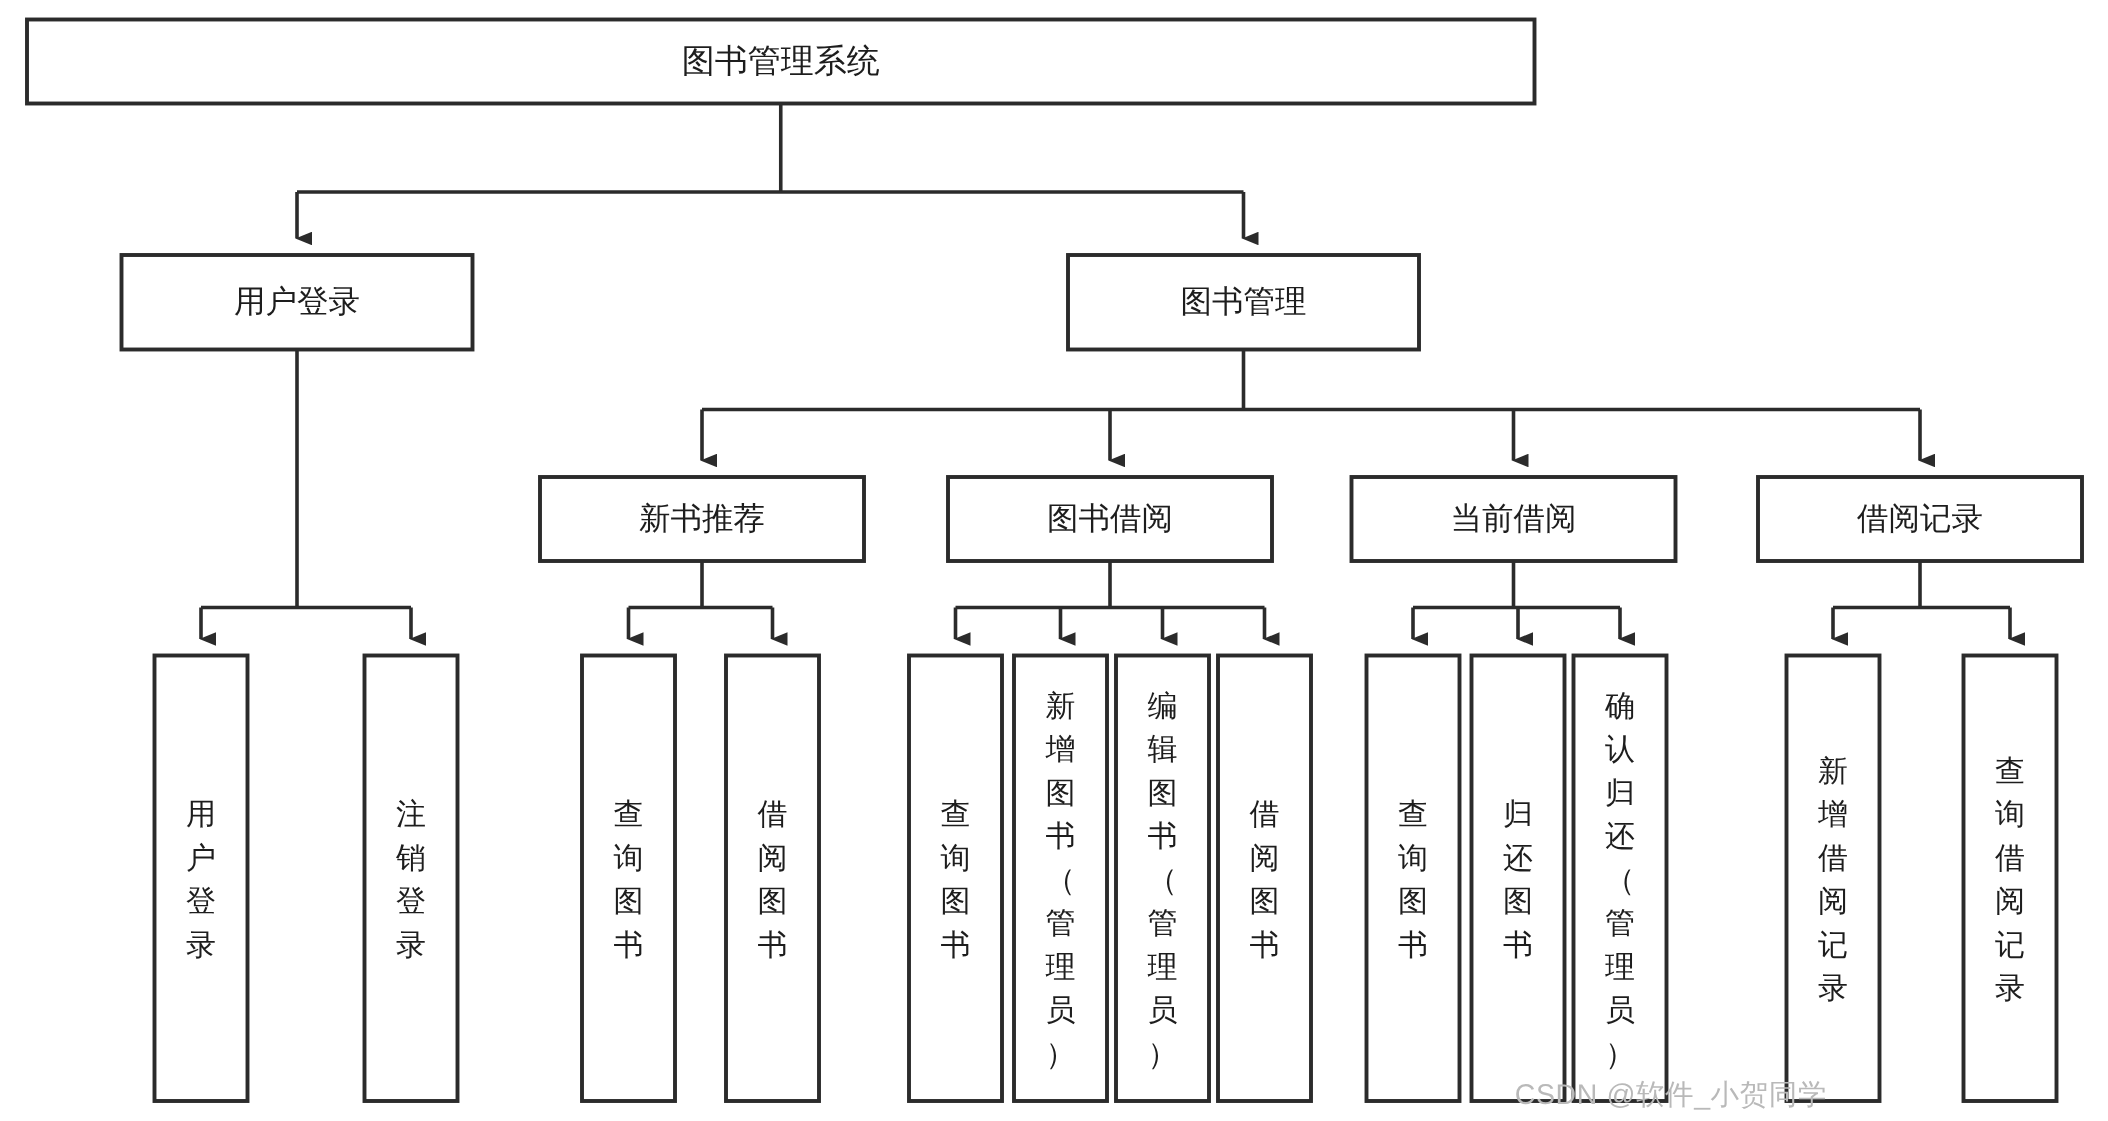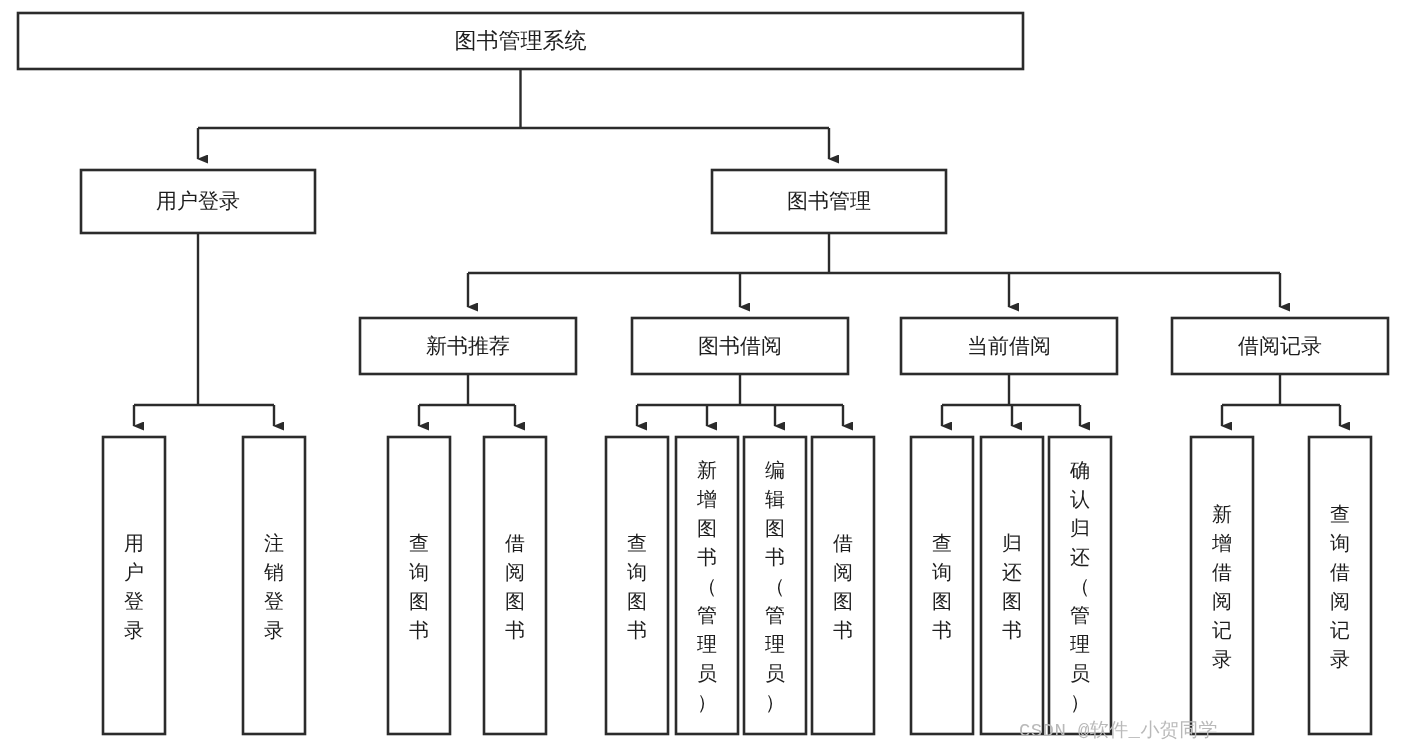--- a/index.html
+++ b/index.html
@@ -52,21 +52,21 @@
     stroke-width: 2.4;
     fill: none;
     stroke-linecap: butt;
   }
   .watermark-text {
     position: absolute;
     right: 8px;
     bottom: 4px;
     color: #b9b9b9;
     font-size: 19px;
-    font-family: Liberation Mono, monospace;
+    font-family: Liberation Sans, sans-serif;
     white-space: nowrap;
     letter-spacing: 0.4px;
   }
 </style>
 </head>
 <body>
 
 <div id="diagram-root">
   <svg id="flow" viewBox="0 0 1405 747" preserveAspectRatio="none">
     <defs>

